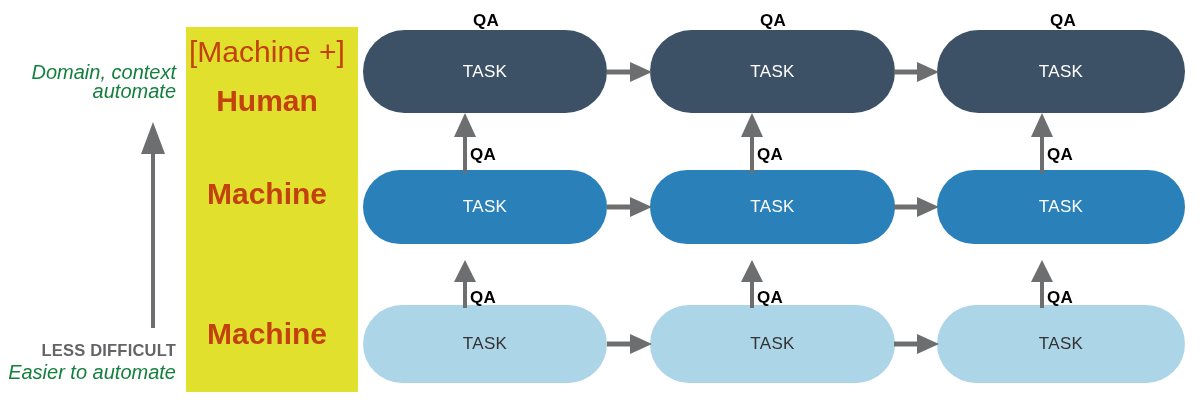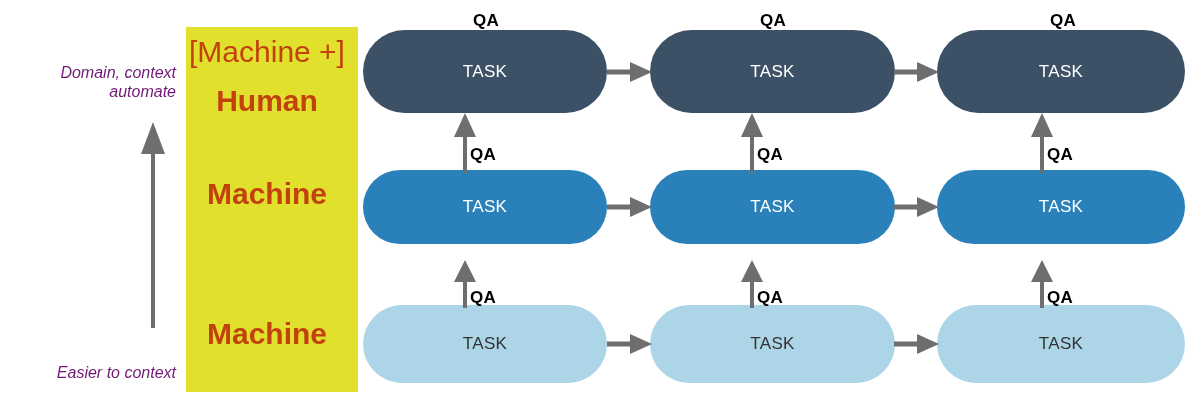--- a/index.html
+++ b/index.html
@@ -12,21 +12,21 @@
   }
   #stage{position:relative;width:1200px;height:414px;}
 
   
   .axis-label{position:absolute;text-align:right;width:176px;left:0;}
   .axis-strong{
     font-weight:bold;font-size:16.5px;letter-spacing:.2px;
     color:#636466;line-height:19px;
   }
   .axis-sub{
-    font-style:italic;font-size:16px;color:#701a75;line-height:19px;
+    font-style:italic;font-size:20px;color:#15803d;line-height:19px;
   }
   #more-difficult{top:42px;}
   #more-sub{top:63px;}
   #less-difficult{top:341px;}
   #less-sub{top:363px;}
 
   .v-axis-arrow{position:absolute;left:140px;top:118px;}
 
   
   #yellow-band{
@@ -80,21 +80,22 @@
 </head>
 <body>
 
 <div id="stage">
 
   <div class="axis-label axis-sub" id="more-sub">
     <span>Domain, context</span><br>
     <span>automate</span>
   </div>
 
-  <div class="axis-label axis-sub" id="less-sub">Easier to context</div>
+  <div class="axis-label axis-strong" id="less-difficult">LESS DIFFICULT</div>
+  <div class="axis-label axis-sub" id="less-sub">Easier to automate</div>
 
   <div class="v-axis-arrow">
     <svg width="26" height="210" viewBox="0 0 26 210">
       <line x1="13" y1="210" x2="13" y2="30" stroke="#6d6e70" stroke-width="4"></line>
       <polygon points="13,4 25,36 1,36" fill="#6d6e70"></polygon>
     </svg>
   </div>
 
   <div id="yellow-band"></div>
 

